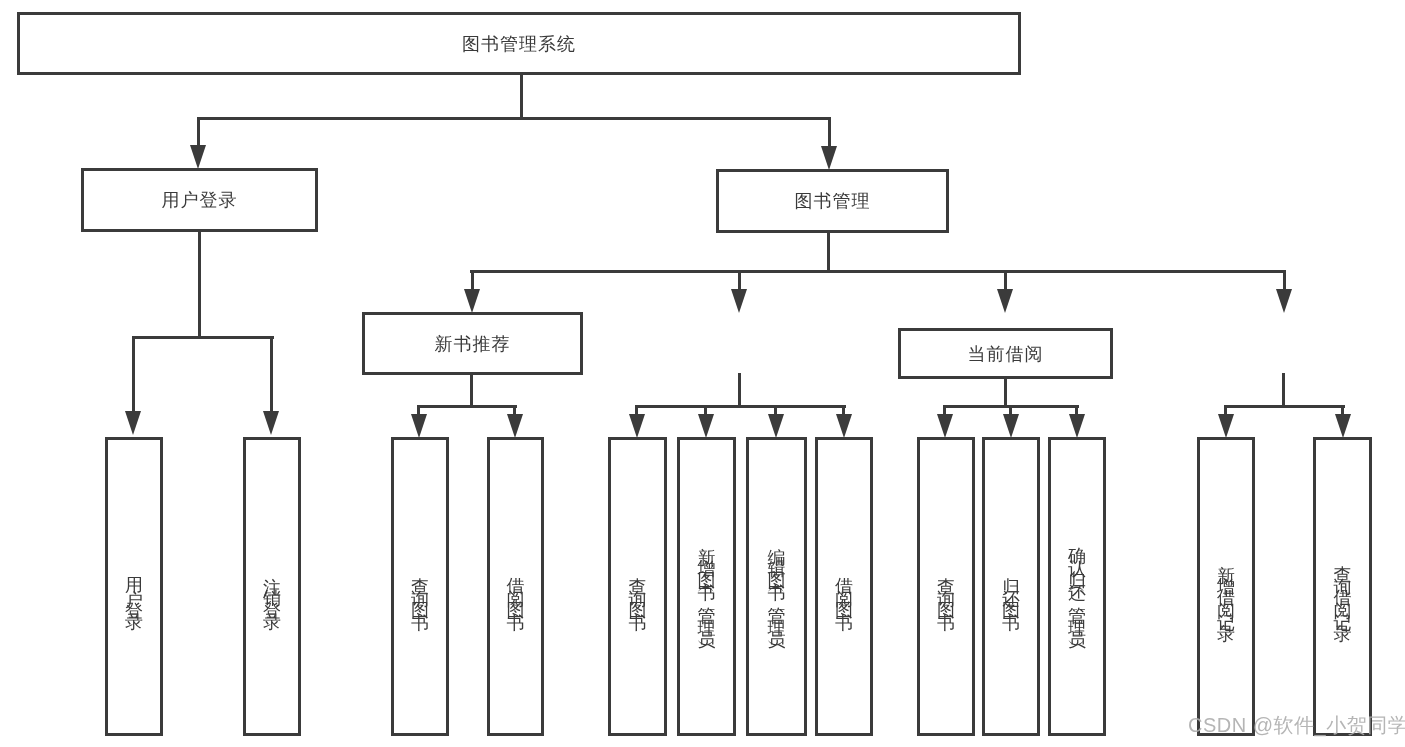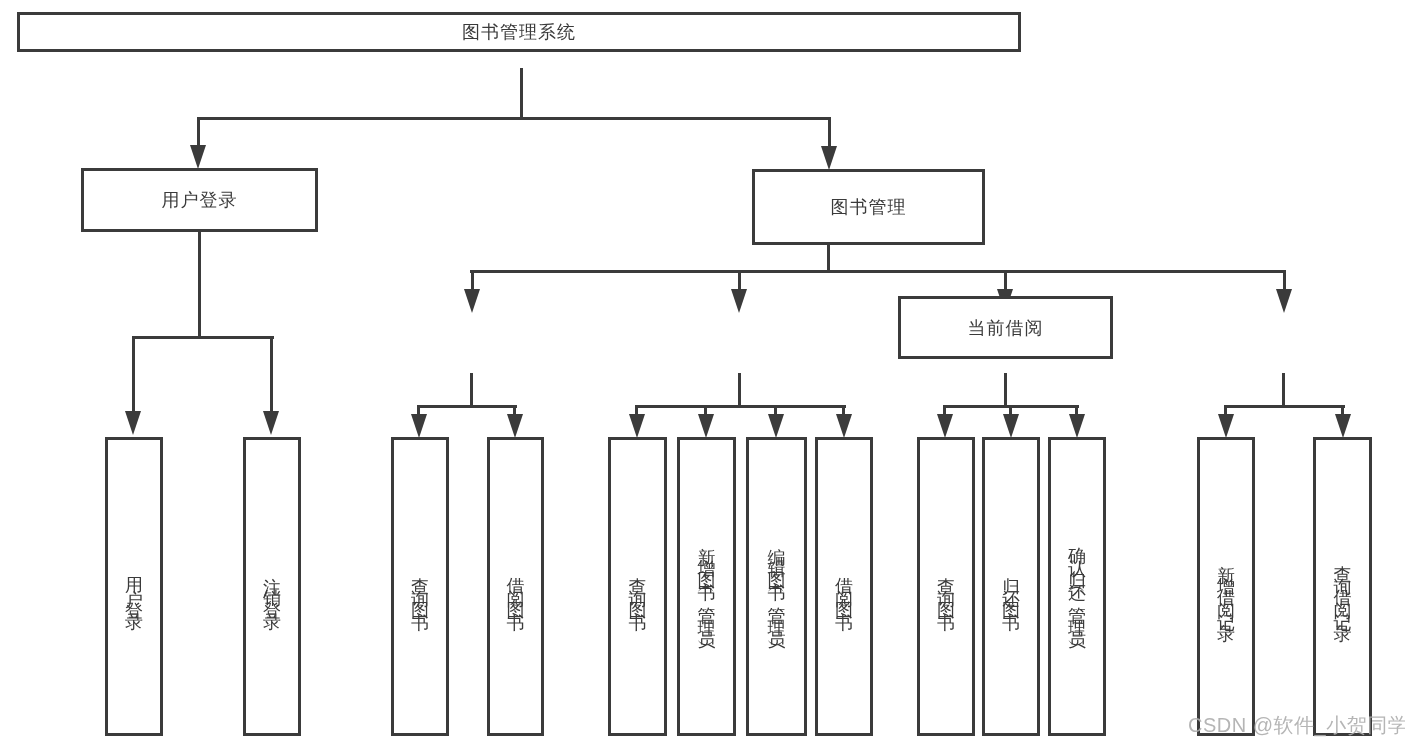--- a/index.html
+++ b/index.html
@@ -38,51 +38,52 @@
     position:absolute;left:1188px;top:712px;
     font-size:20px;color:var(--wm);opacity:.9;white-space:nowrap;
     z-index:5;letter-spacing:0.5px;
   }
 </style>
 </head>
 <body>
 
 <div class="canvas">
 
-  <div class="hbox" style="left:17px;top:12px;width:1004px;height:40px">图书管理系统</div>
+  <div class="hbox" style="left:17px;top:12px;width:1004px;height:63px">图书管理系统</div>
 
   <div class="line" style="left:520px;top:68px;width:3px;height:51px"></div>
   <div class="line" style="left:197px;top:117px;width:634px;height:3px"></div>
   <div class="line" style="left:197px;top:117px;width:3px;height:30px"></div>
   <div class="arrow" style="left:190px;top:145px"></div>
   <div class="line" style="left:828px;top:117px;width:3px;height:30px"></div>
   <div class="arrow" style="left:821px;top:146px"></div>
 
   <div class="hbox" style="left:81px;top:168px;width:237px;height:64px">用户登录</div>
-  <div class="hbox" style="left:752px;top:169px;width:233px;height:76px">图书管理</div>
+  <div class="hbox" style="left:716px;top:169px;width:233px;height:64px">图书管理</div>
 
   <div class="line" style="left:198px;top:230px;width:3px;height:108px"></div>
   <div class="line" style="left:132px;top:336px;width:142px;height:3px"></div>
   <div class="line" style="left:132px;top:336px;width:3px;height:76px"></div>
   <div class="arrow" style="left:125px;top:411px"></div>
   <div class="line" style="left:270px;top:336px;width:3px;height:76px"></div>
   <div class="arrow" style="left:263px;top:411px"></div>
 
   <div class="line" style="left:827px;top:231px;width:3px;height:41px"></div>
   <div class="line" style="left:470px;top:270px;width:816px;height:3px"></div>
   <div class="line" style="left:471px;top:270px;width:3px;height:20px"></div>
   <div class="arrow" style="left:464px;top:289px"></div>
   <div class="line" style="left:738px;top:270px;width:3px;height:20px"></div>
   <div class="arrow" style="left:731px;top:289px"></div>
   <div class="line" style="left:1004px;top:270px;width:3px;height:20px"></div>
   <div class="arrow" style="left:997px;top:289px"></div>
   <div class="line" style="left:1283px;top:270px;width:3px;height:20px"></div>
   <div class="arrow" style="left:1276px;top:289px"></div>
 
-  <div class="hbox" style="left:898px;top:296px;width:215px;height:63px">当前借阅</div>
+  <div class="hbox" style="left:362px;top:312px;width:221px;height:63px">新书推荐</div>
+  <div class="hbox" style="left:898px;top:328px;width:215px;height:51px">当前借阅</div>
 
   <div class="line" style="left:470px;top:373px;width:3px;height:34px"></div>
   <div class="line" style="left:417px;top:405px;width:100px;height:3px"></div>
   <div class="line" style="left:417px;top:405px;width:3px;height:12px"></div>
   <div class="arrow" style="left:411px;top:414px"></div>
   <div class="line" style="left:513px;top:405px;width:3px;height:12px"></div>
   <div class="arrow" style="left:507px;top:414px"></div>
 
   <div class="line" style="left:738px;top:373px;width:3px;height:34px"></div>
   <div class="line" style="left:635px;top:405px;width:211px;height:3px"></div>

